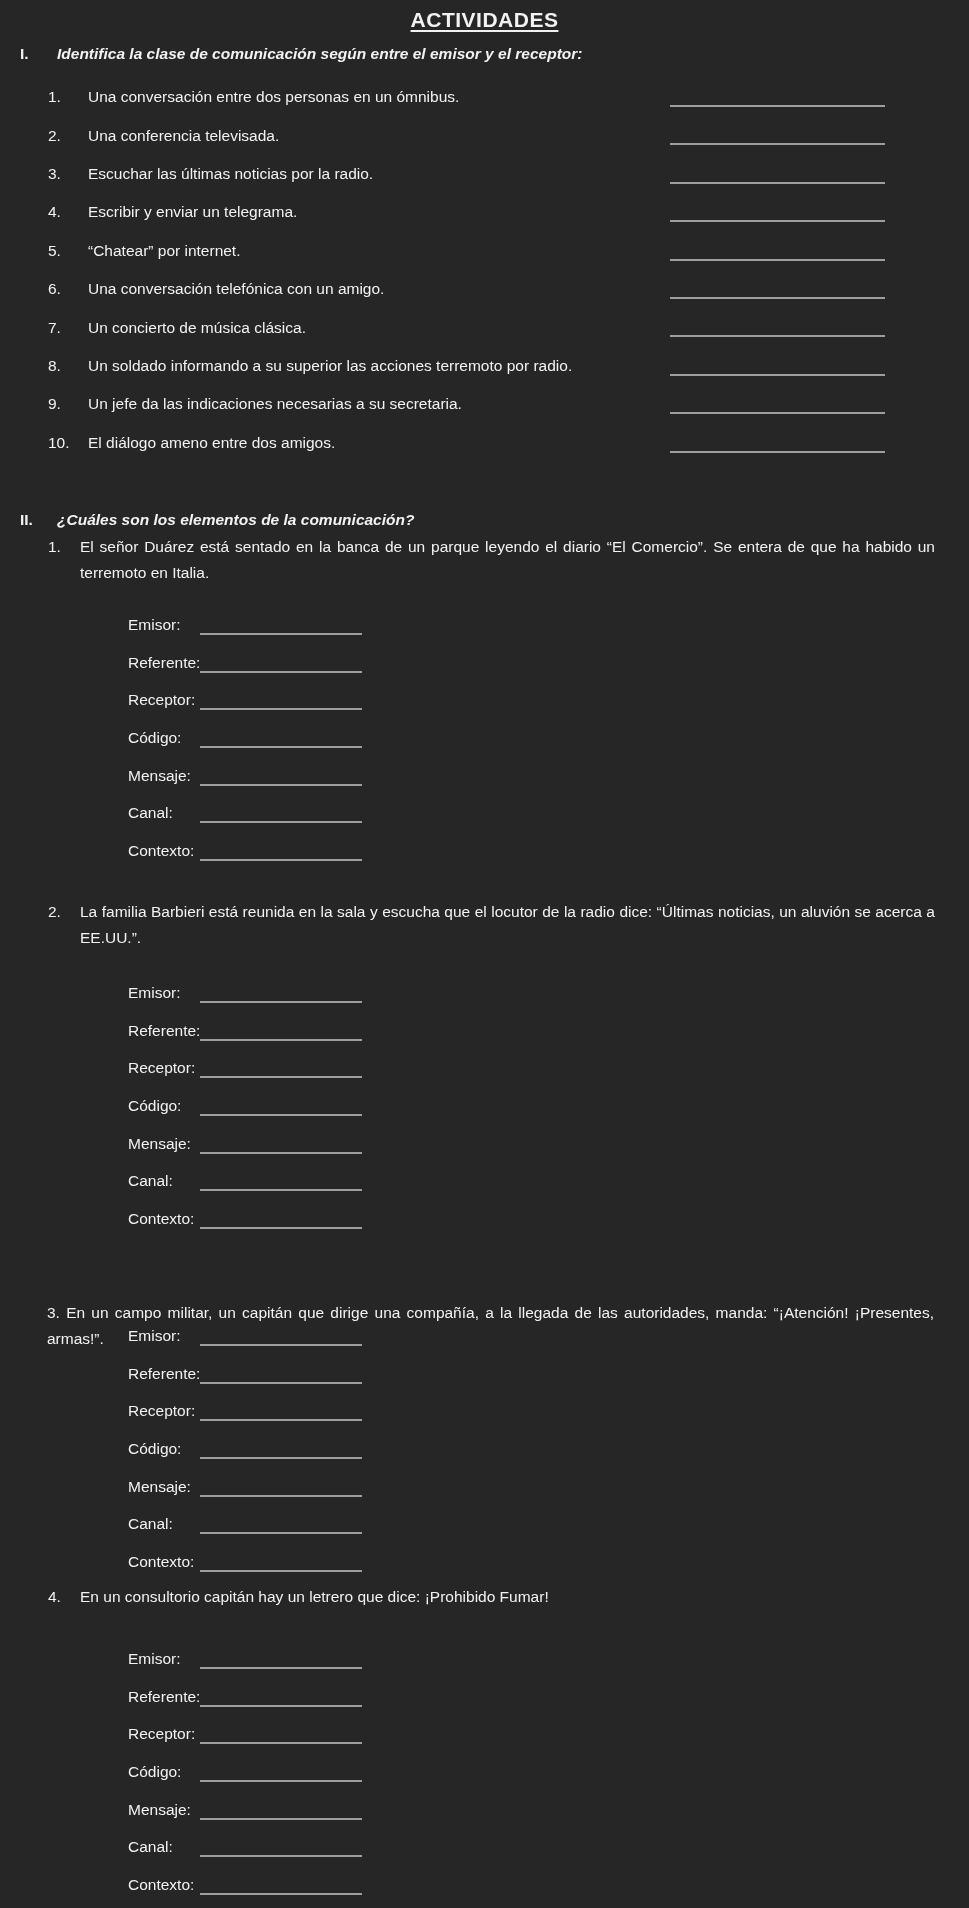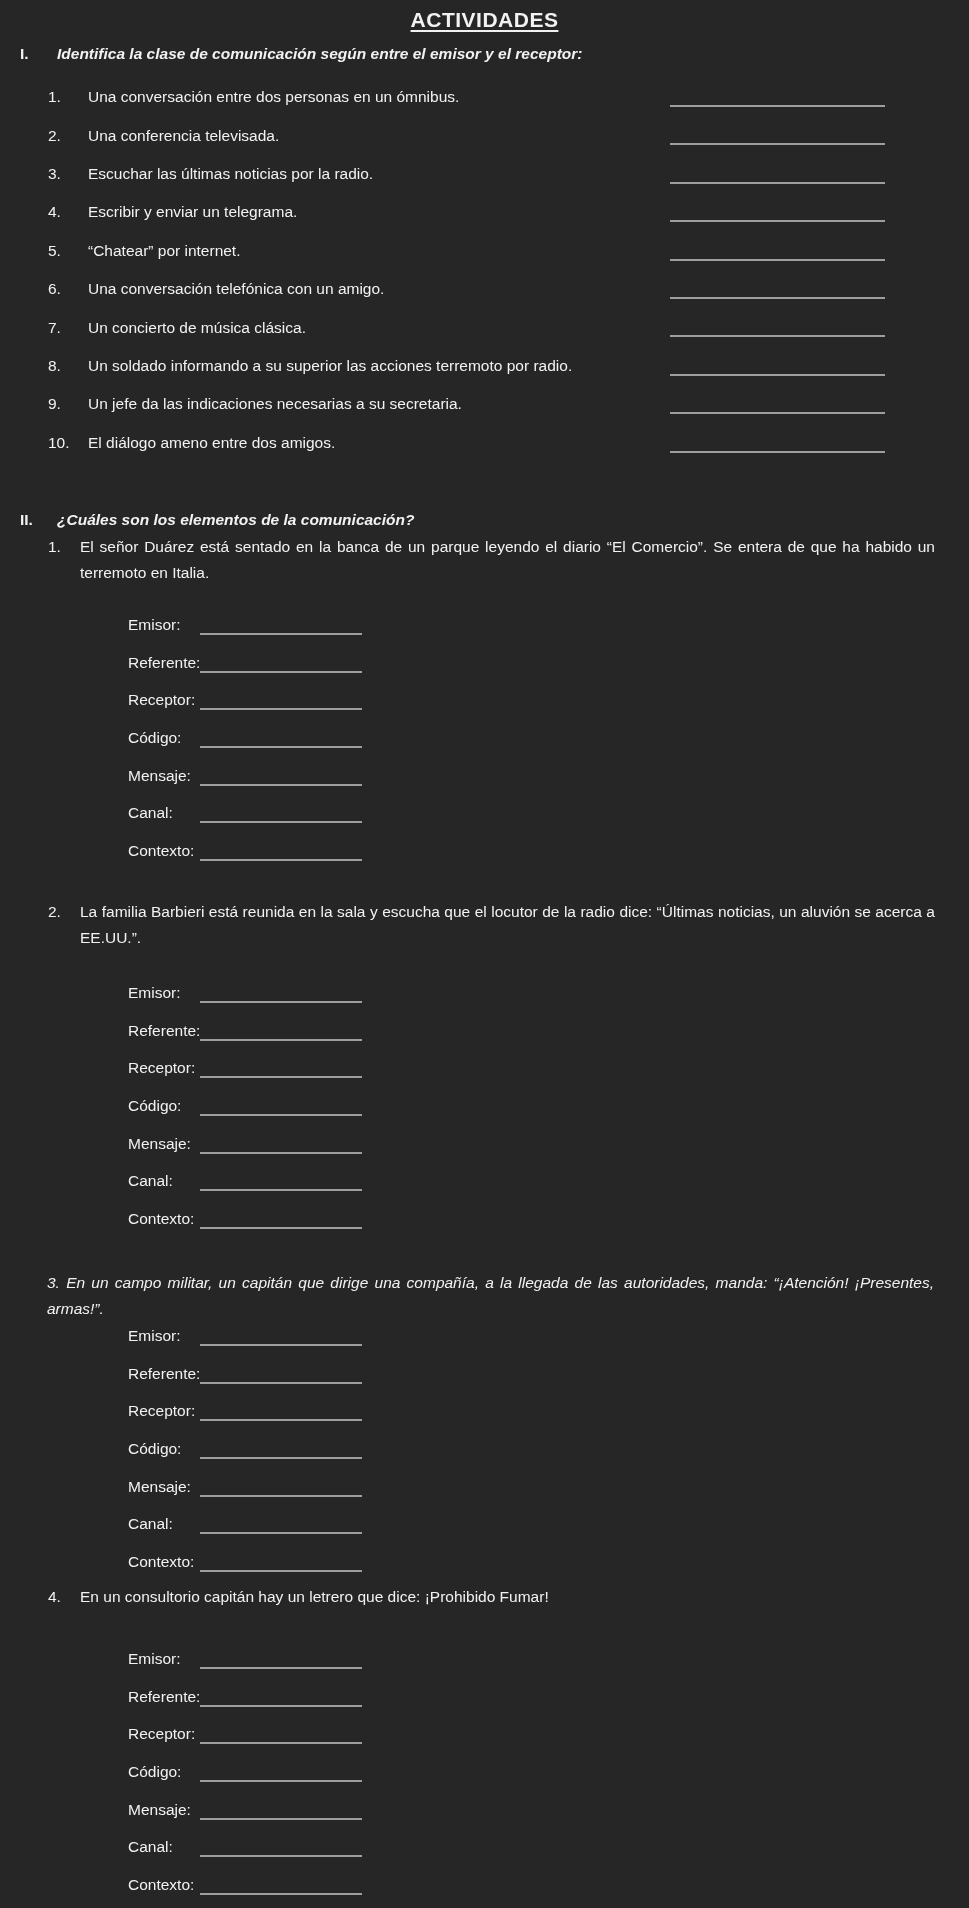--- a/index.html
+++ b/index.html
@@ -30,21 +30,21 @@
   .s1-row .txt{position:absolute;left:40px;top:50%;transform:translateY(-50%);white-space:nowrap;}
   .s1-row .blank{position:absolute;left:622px;top:27px;width:215px;height:0;border-bottom:2px solid #9e9e9e;}
 
   
   .para{position:absolute;left:48px;width:887px;line-height:26px;text-align:justify;padding-left:32px;box-sizing:border-box;}
   .para .pnum{position:absolute;left:0;top:0;}
   .para.inline-num{left:47px;padding-left:0;}
   .para.inline-num .pnum{position:static;}
   #para-1{top:534px;}
   #para-2{top:899px;}
-  #para-3{top:1270px;font-style:italic;}
+  #para-3{top:1300px;}
   #para-4{top:1584px;}
 
   
   .fields{position:absolute;left:80px;width:310px;}
   #fields-1{top:606px;}
   #fields-2{top:974px;}
   #fields-3{top:1317px;}
   #fields-4{top:1640px;}
   .field-row{position:relative;height:37.7px;}
   .field-row .flabel{position:absolute;left:0;top:50%;transform:translateY(-50%);margin-left:48px;}

